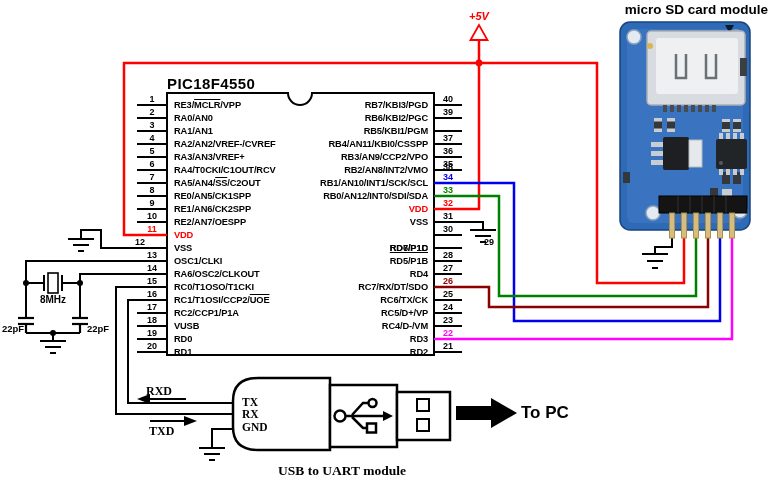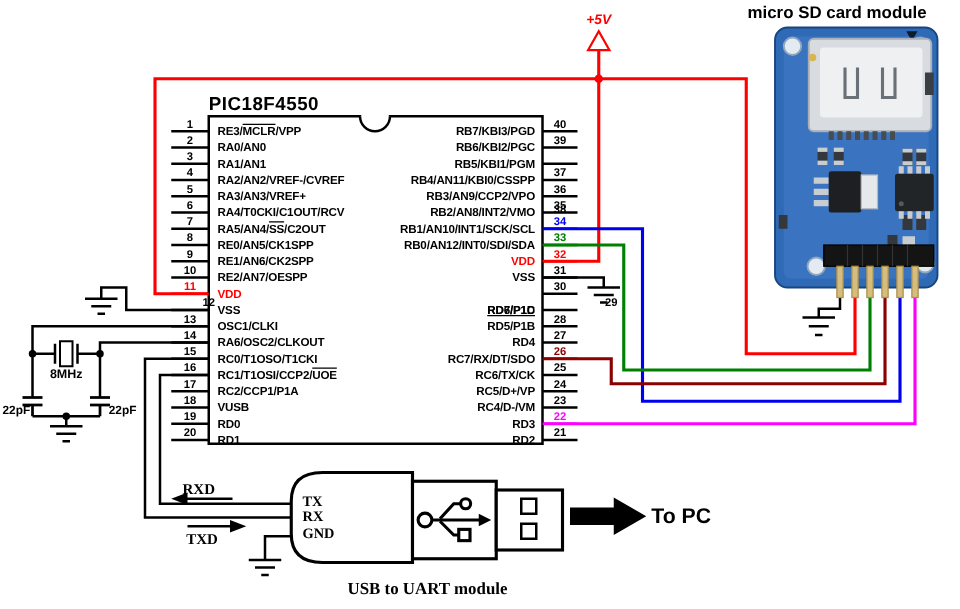--- a/index.html
+++ b/index.html
@@ -2,21 +2,21 @@
 <html><head>
 <meta charset="utf-8">
 <style>
   html,body{margin:0;padding:0;background:#fff;}
   #stage{position:relative;width:768px;height:487px;background:#ffffff;overflow:hidden;
          font-family:"Liberation Sans",sans-serif;}
   #wires{position:absolute;left:0;top:0;}
   .txt{position:absolute;white-space:nowrap;color:#000;}
   .pic-title{font-size:15px;font-weight:bold;letter-spacing:.4px;}
   .plus5v{font-size:11px;font-weight:bold;color:#f00;text-align:center;font-style:italic;}
-  .sd-title{font-size:13.5px;font-weight:bold;text-align:left;}
+  .sd-title{font-size:13.5px;font-weight:bold;text-align:right;}
   .serifb{font-family:"Liberation Serif",serif;font-weight:bold;}
   .usb-pin{font-size:11.5px;}
   .usb-cap{font-size:13.5px;text-align:center;}
   .sig{font-size:12px;}
   .topc{font-size:17px;font-weight:bold;}
   .xtal{font-size:10px;font-weight:bold;text-align:center;}
   .cap{font-size:9.5px;font-weight:bold;}
   .pin-num{position:absolute;width:30px;text-align:center;font-size:9px;font-weight:bold;height:10px;line-height:10px;}
   .pin-stub{position:absolute;height:0;border-top:2px solid #000;}
   .pin-label{position:absolute;font-size:9.3px;font-weight:bold;height:12px;line-height:12px;letter-spacing:-0.15px;}
@@ -258,21 +258,21 @@
       <div class="pin-label pl" style="top: 190px;"><span>RE0/AN5/CK1SPP</span></div>
       <div class="pin-num" style="top: 198px; left: 137px;">9</div>
       <div class="pin-stub" style="top: 208px; left: 137px; width: 30px; border-top-color: rgb(0, 0, 0);"></div>
       <div class="pin-label pl" style="top: 203px;"><span>RE1/AN6/CK2SPP</span></div>
       <div class="pin-num" style="top: 211px; left: 137px;">10</div>
       <div class="pin-stub" style="top: 221px; left: 137px; width: 30px; border-top-color: rgb(0, 0, 0);"></div>
       <div class="pin-label pl" style="top: 216px;"><span>RE2/AN7/OESPP</span></div>
       <div class="pin-num" style="top: 224px; left: 137px; color: rgb(255, 0, 0);">11</div>
       <div class="pin-stub" style="top: 234px; left: 137px; width: 30px; border-top-color: rgb(255, 0, 0);"></div>
       <div class="pin-label pl" style="top: 229px; color: rgb(255, 0, 0);"><span>VDD</span></div>
-      <div class="pin-num" style="top: 237px; left: 152px;">12</div>
+      <div class="pin-num" style="top: 237px; left: 125px;">12</div>
       <div class="pin-stub" style="top: 247px; left: 137px; width: 30px; border-top-color: rgb(0, 0, 0);"></div>
       <div class="pin-label pl" style="top: 242px;"><span>VSS</span></div>
       <div class="pin-num" style="top: 250px; left: 137px;">13</div>
       <div class="pin-stub" style="top: 260px; left: 137px; width: 30px; border-top-color: rgb(0, 0, 0);"></div>
       <div class="pin-label pl" style="top: 255px;"><span>OSC1/CLKI</span></div>
       <div class="pin-num" style="top: 263px; left: 137px;">14</div>
       <div class="pin-stub" style="top: 273px; left: 137px; width: 30px; border-top-color: rgb(0, 0, 0);"></div>
       <div class="pin-label pl" style="top: 268px;"><span>RA6/OSC2/CLKOUT</span></div>
       <div class="pin-num" style="top: 276px; left: 137px;">15</div>
       <div class="pin-stub" style="top: 286px; left: 137px; width: 30px; border-top-color: rgb(0, 0, 0);"></div>

